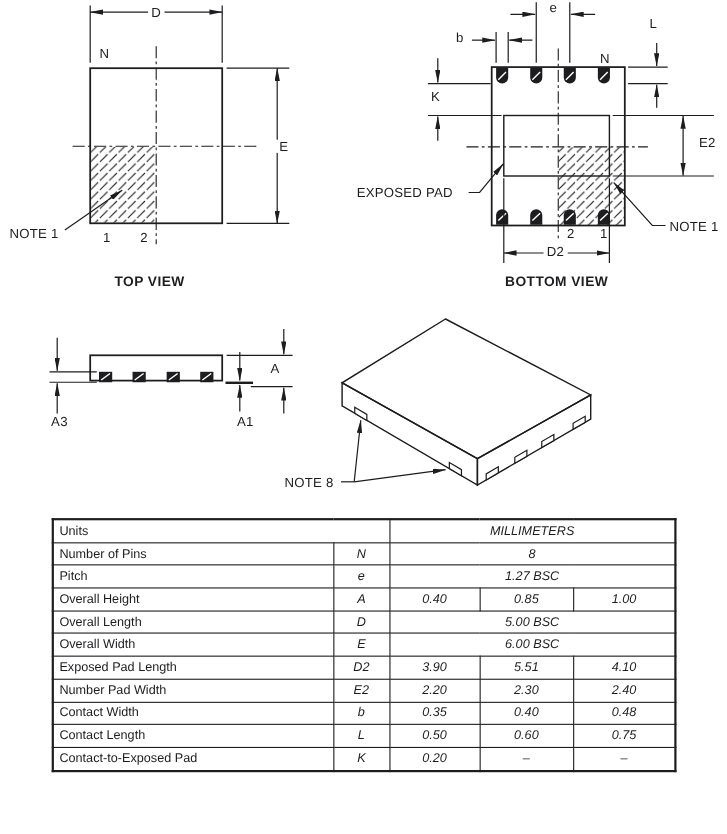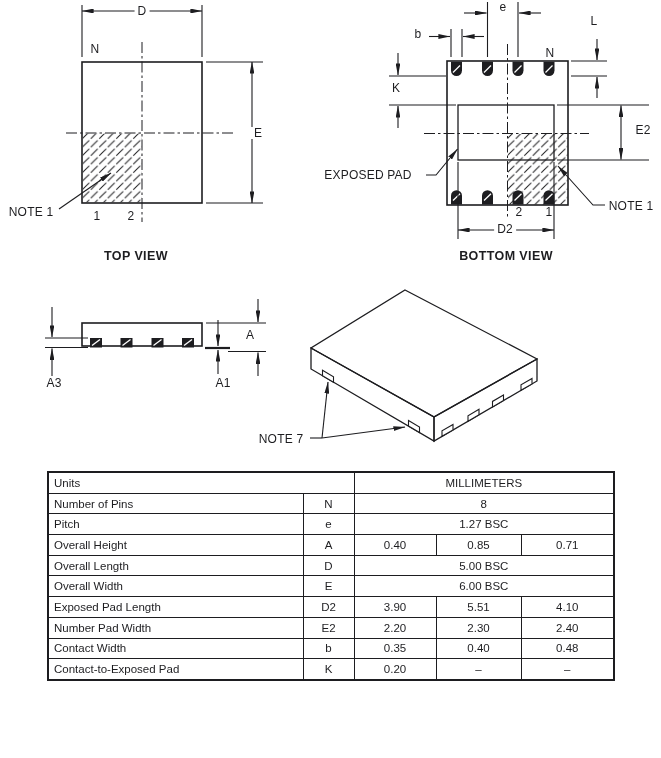--- a/index.html
+++ b/index.html
@@ -7,21 +7,21 @@
           font-family:"Liberation Sans","DejaVu Sans",sans-serif;color:#1d1d20;overflow:hidden;}
   svg{position:absolute;left:0;top:0;}
   .lbl{position:absolute;transform:translate(-50%,-50%);font-size:12px;line-height:1;
        white-space:nowrap;color:#1d1d20;letter-spacing:.2px;}
   .lbl.bg{background:#fff;padding:0 3px;}
   .lbl.title{font-weight:bold;font-size:12.5px;letter-spacing:.4px;}
   
   table.dim{position:absolute;left:47px;top:471px;width:566px;border-collapse:collapse;
             table-layout:fixed;font-size:11.5px;color:#1d1d20;border:2px solid #1d1d20;}
   table.dim td{border:1.3px solid #1d1d20;height:19.7px;padding:0 5px;overflow:hidden;}
-  table.dim td.c{text-align:center;padding:0 2px;}
+  table.dim td.c{text-align:center;padding:0 2px;font-style:italic;}
   table.dim td.r{text-align:left;}
   
   .ln{stroke:#1d1d20;stroke-width:1.1;fill:none;}
   .ol{stroke:#1d1d20;stroke-width:1.6;fill:#fff;}
   .olt{stroke:#1d1d20;stroke-width:1.3;fill:none;}
   .cl{stroke:#1d1d20;stroke-width:1;fill:none;stroke-dasharray:11 3 2.5 3;}
   .pinf{fill:#1d1d20;stroke:none;}
   .slash{stroke:#fff;stroke-width:1.3;fill:none;}
   .thick{stroke:#1d1d20;stroke-width:2.2;fill:none;}
 </style>
@@ -184,21 +184,21 @@
 <div class="lbl" style="left:631px;top:206px">NOTE 1</div>
 <div class="lbl" style="left:519px;top:212px">2</div>
 <div class="lbl" style="left:549px;top:212px">1</div>
 <div class="lbl bg" style="left:505px;top:229px">D2</div>
 <div class="lbl title" style="left:506px;top:256px">BOTTOM VIEW</div>
 
 <div class="lbl" style="left:54px;top:383px">A3</div>
 <div class="lbl" style="left:223px;top:383px">A1</div>
 <div class="lbl" style="left:250px;top:335px">A</div>
 
-<div class="lbl" style="left:281px;top:439px">NOTE 7</div>
+<div class="lbl" style="left:281px;top:439px">NOTE 8</div>
 
 <table class="dim">
   <colgroup>
     <col style="width:255px">
         <col style="width:51px">
         <col style="width:82px">
         <col style="width:85px">
         <col style="width:93px">
   </colgroup>
   <tbody>
@@ -216,21 +216,21 @@
         <tr>
           <td class="">Pitch</td>
           <td class="c">e</td>
           <td class="c" colspan="3">1.27 BSC</td>
         </tr>
         <tr>
           <td class="">Overall Height</td>
           <td class="c">A</td>
           <td class="c">0.40</td>
           <td class="c">0.85</td>
-          <td class="c">0.71</td>
+          <td class="c">1.00</td>
         </tr>
         <tr>
           <td class="">Overall Length</td>
           <td class="c">D</td>
           <td class="c" colspan="3">5.00 BSC</td>
         </tr>
         <tr>
           <td class="">Overall Width</td>
           <td class="c">E</td>
           <td class="c" colspan="3">6.00 BSC</td>
@@ -250,20 +250,27 @@
           <td class="c">2.40</td>
         </tr>
         <tr>
           <td class="">Contact Width</td>
           <td class="c">b</td>
           <td class="c">0.35</td>
           <td class="c">0.40</td>
           <td class="c">0.48</td>
         </tr>
         <tr>
+          <td class="">Contact Length</td>
+          <td class="c">L</td>
+          <td class="c">0.50</td>
+          <td class="c">0.60</td>
+          <td class="c">0.75</td>
+        </tr>
+        <tr>
           <td class="">Contact-to-Exposed Pad</td>
           <td class="c">K</td>
           <td class="c">0.20</td>
           <td class="c">–</td>
           <td class="c">–</td>
         </tr>
       </tbody>
 </table>
 
 </div>

